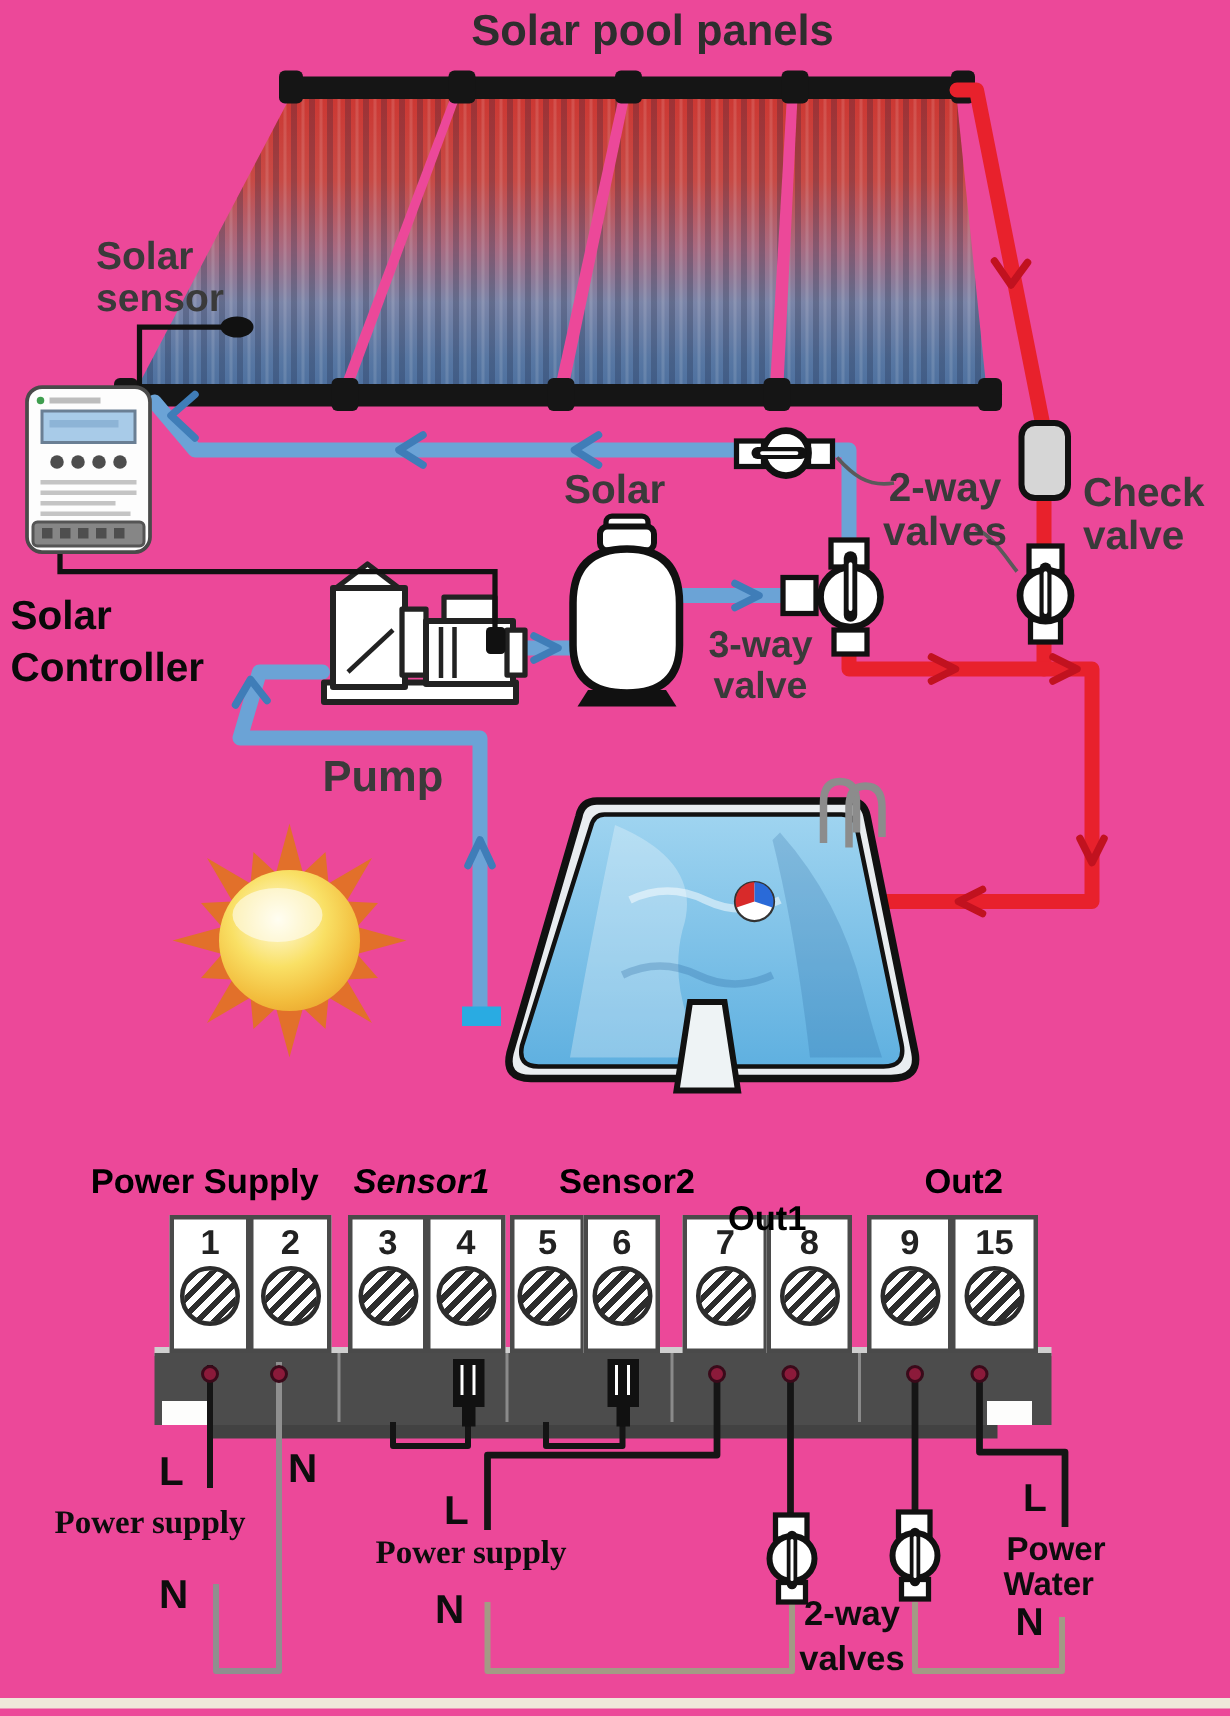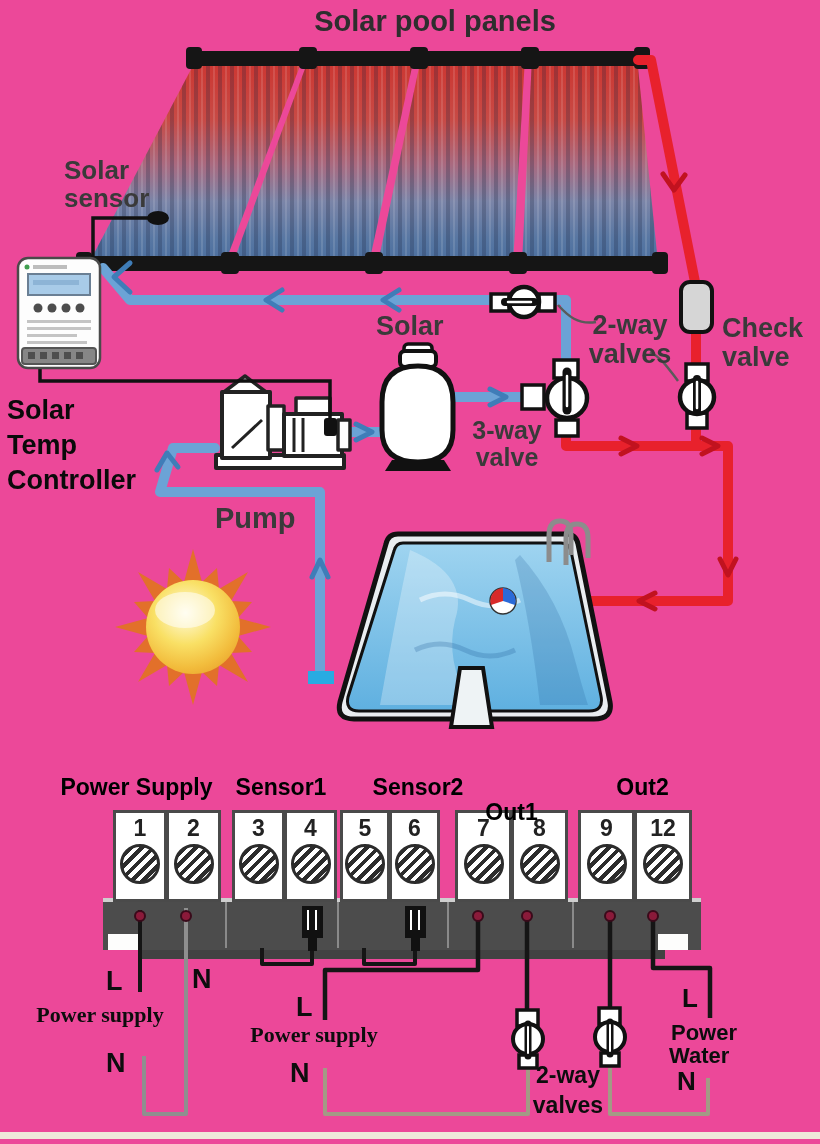--- a/index.html
+++ b/index.html
@@ -302,26 +302,25 @@
 
 <div class="lbl center" style="left:452px;top:417px;width:110px;font-size:25px;">
   <div>3-way</div>
   <div>valve</div>
 </div>
 
 <div class="lbl" style="left:215px;top:503px;font-size:29px;text-align:right;">Pump</div>
 
 <div class="lbl black" style="left:7px;top:393px;font-size:27px;line-height:1.3;">
   <div>Solar</div>
-  <div>Temp</div>
   <div>Controller</div>
 </div>
 
 <div class="grouplbl" style="left:49px;width:175px;">Power Supply</div>
-<div class="grouplbl" style="left:229px;width:104px;">Sensor1</div>
+<div class="grouplbl" style="left:229px;width:104px;font-style:italic;">Sensor1</div>
 <div class="grouplbl" style="left:339px;width:104px;margin-left:27px;">Sensor2</div>
 <div class="grouplbl" style="left:469px;width:85px;margin-top:25px;">Out1</div>
 <div class="grouplbl" style="left:600px;width:85px;">Out2</div>
 
 <div class="term" style="left:113px;width:54px;">
   <span class="num">1</span>
       <span class="screw"></span>
     </div>
 <div class="term" style="left:166px;width:55px;">
   <span class="num">2</span>
@@ -349,21 +348,21 @@
     </div>
 <div class="term" style="left:511px;width:57px;">
   <span class="num">8</span>
       <span class="screw"></span>
     </div>
 <div class="term" style="left:578px;width:57px;">
   <span class="num">9</span>
       <span class="screw"></span>
     </div>
 <div class="term" style="left:634px;width:58px;">
-  <span class="num">12</span>
+  <span class="num">15</span>
       <span class="screw"></span>
     </div>
 
 <div class="bwire-lbl" style="left:106px;top:966px;font-size:27px;">L</div>
 <div class="bwire-lbl" style="left:192px;top:964px;font-size:27px;">N</div>
 <div class="bwire-lbl serif center" style="left:30px;top:1002px;width:140px;font-size:22px;">Power supply</div>
 <div class="bwire-lbl" style="left:106px;top:1048px;font-size:27px;">N</div>
 
 <div class="bwire-lbl" style="left:296px;top:992px;font-size:27px;">L</div>
 <div class="bwire-lbl serif center" style="left:242px;top:1022px;width:144px;font-size:22px;">Power supply</div>

